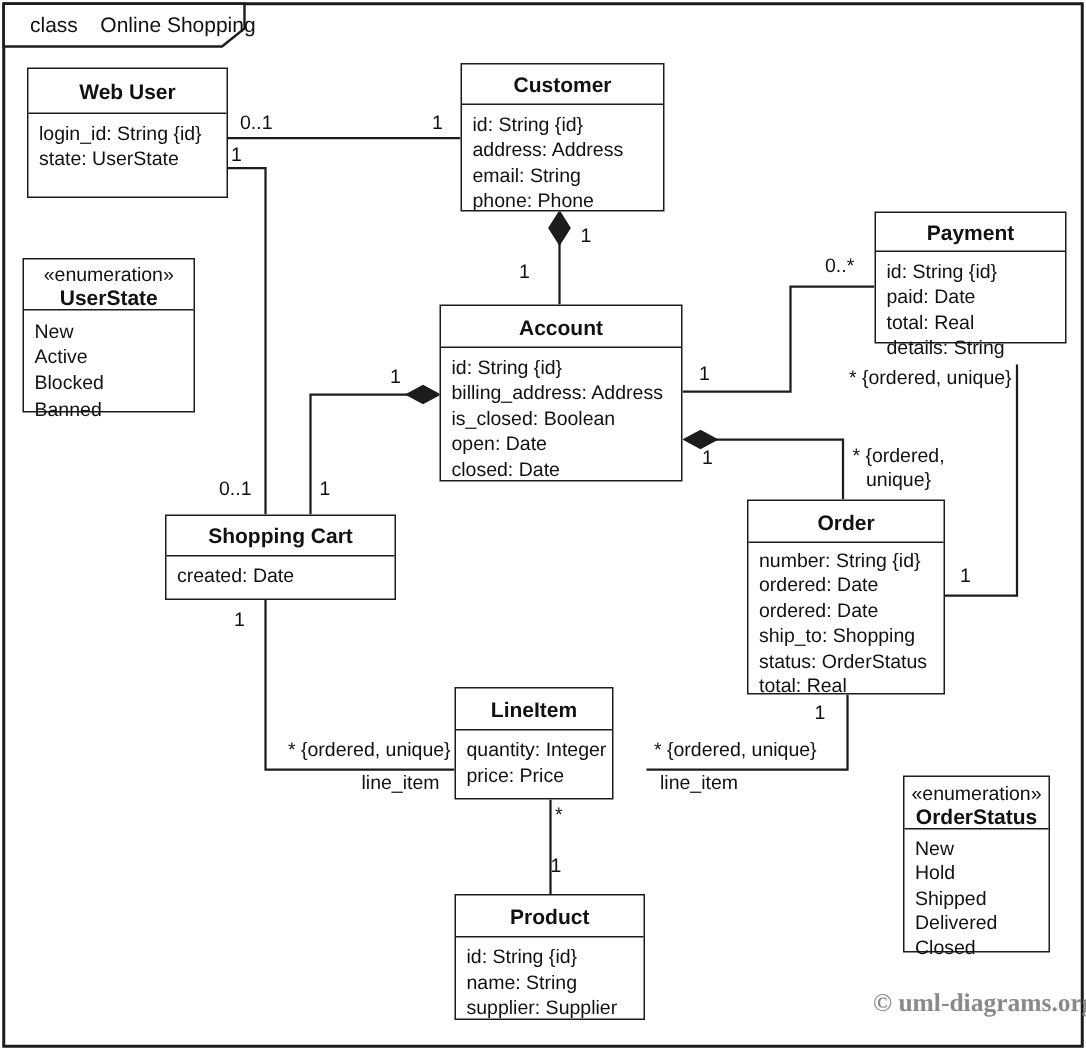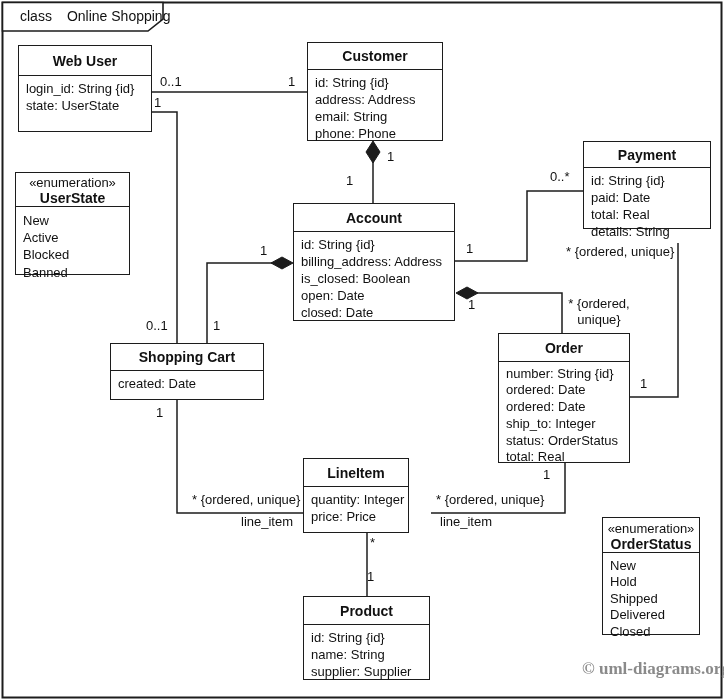--- a/index.html
+++ b/index.html
@@ -125,21 +125,21 @@
         <div class="attr-line">created: Date</div>
       </div>
   </div>
 
   <div class="cls" style="left:498px;top:333px;width:132px;height:130px">
     <div class="cls-title" style="height:28px">Order</div>
     <div class="cls-attrs attrs-order">
         <div class="attr-line">number: String {id}</div>
         <div class="attr-line">ordered: Date</div>
         <div class="attr-line">ordered: Date</div>
-        <div class="attr-line">ship_to: Integer</div>
+        <div class="attr-line">ship_to: Shopping</div>
         <div class="attr-line">status: OrderStatus</div>
         <div class="attr-line">total: Real</div>
       </div>
   </div>
 
   <div class="cls" style="left:303px;top:458px;width:106px;height:75px">
     <div class="cls-title" style="height:28px">LineItem</div>
     <div class="cls-attrs">
         <div class="attr-line">quantity: Integer</div>
         <div class="attr-line">price: Price</div>

